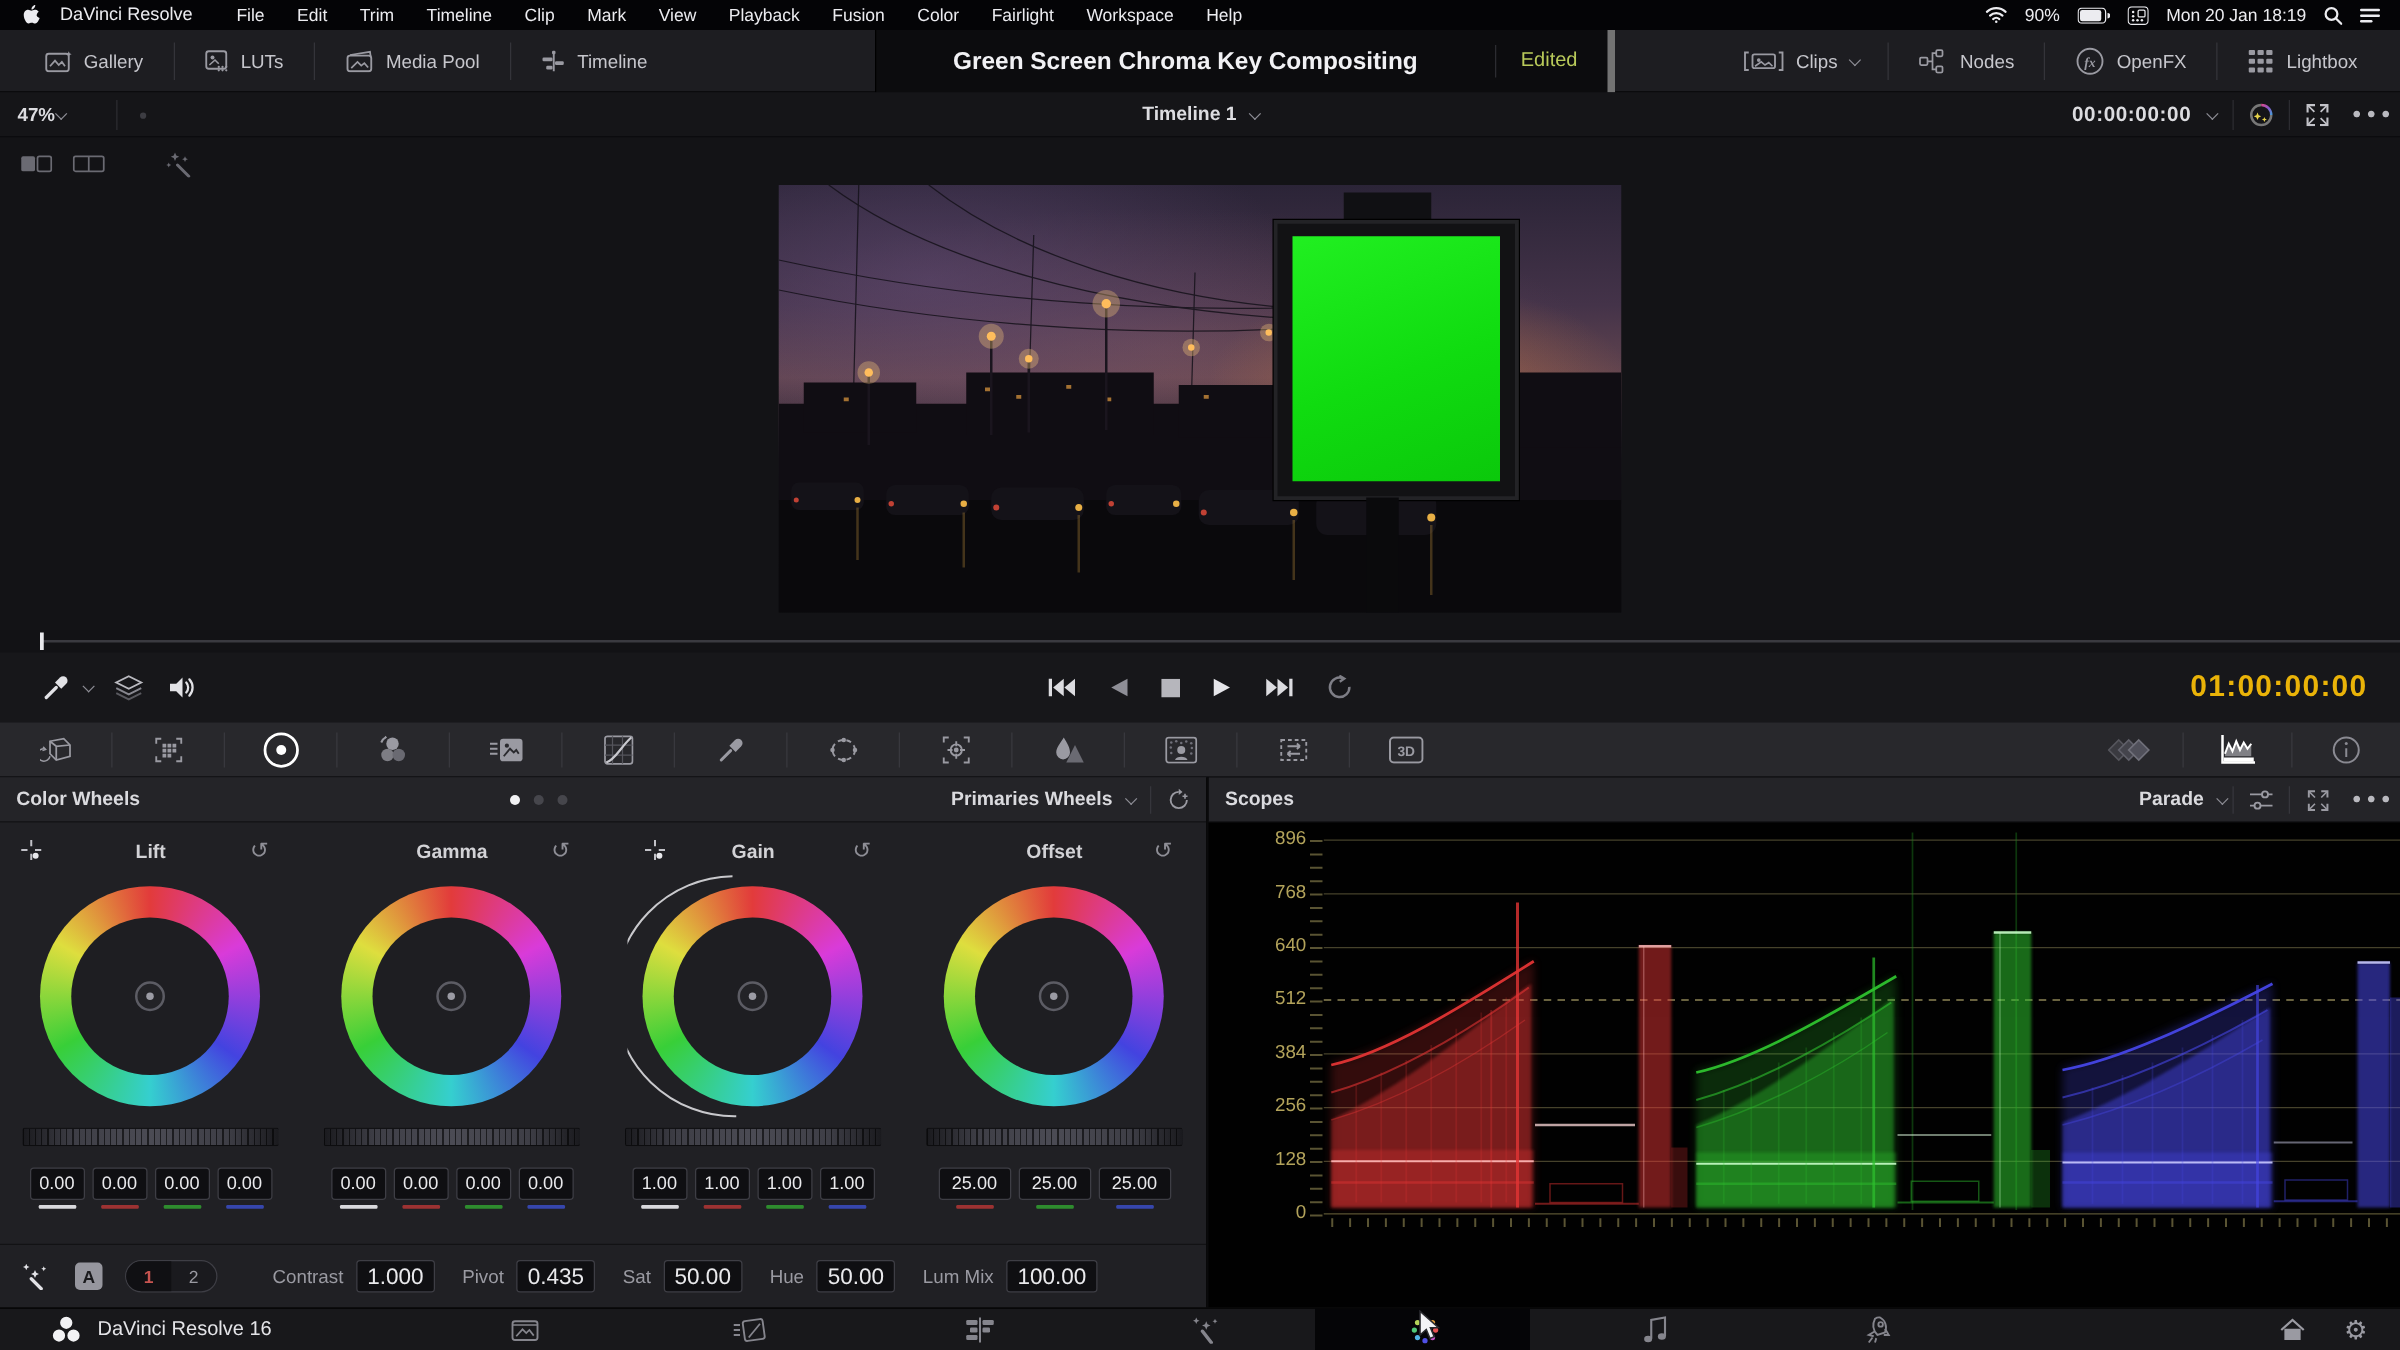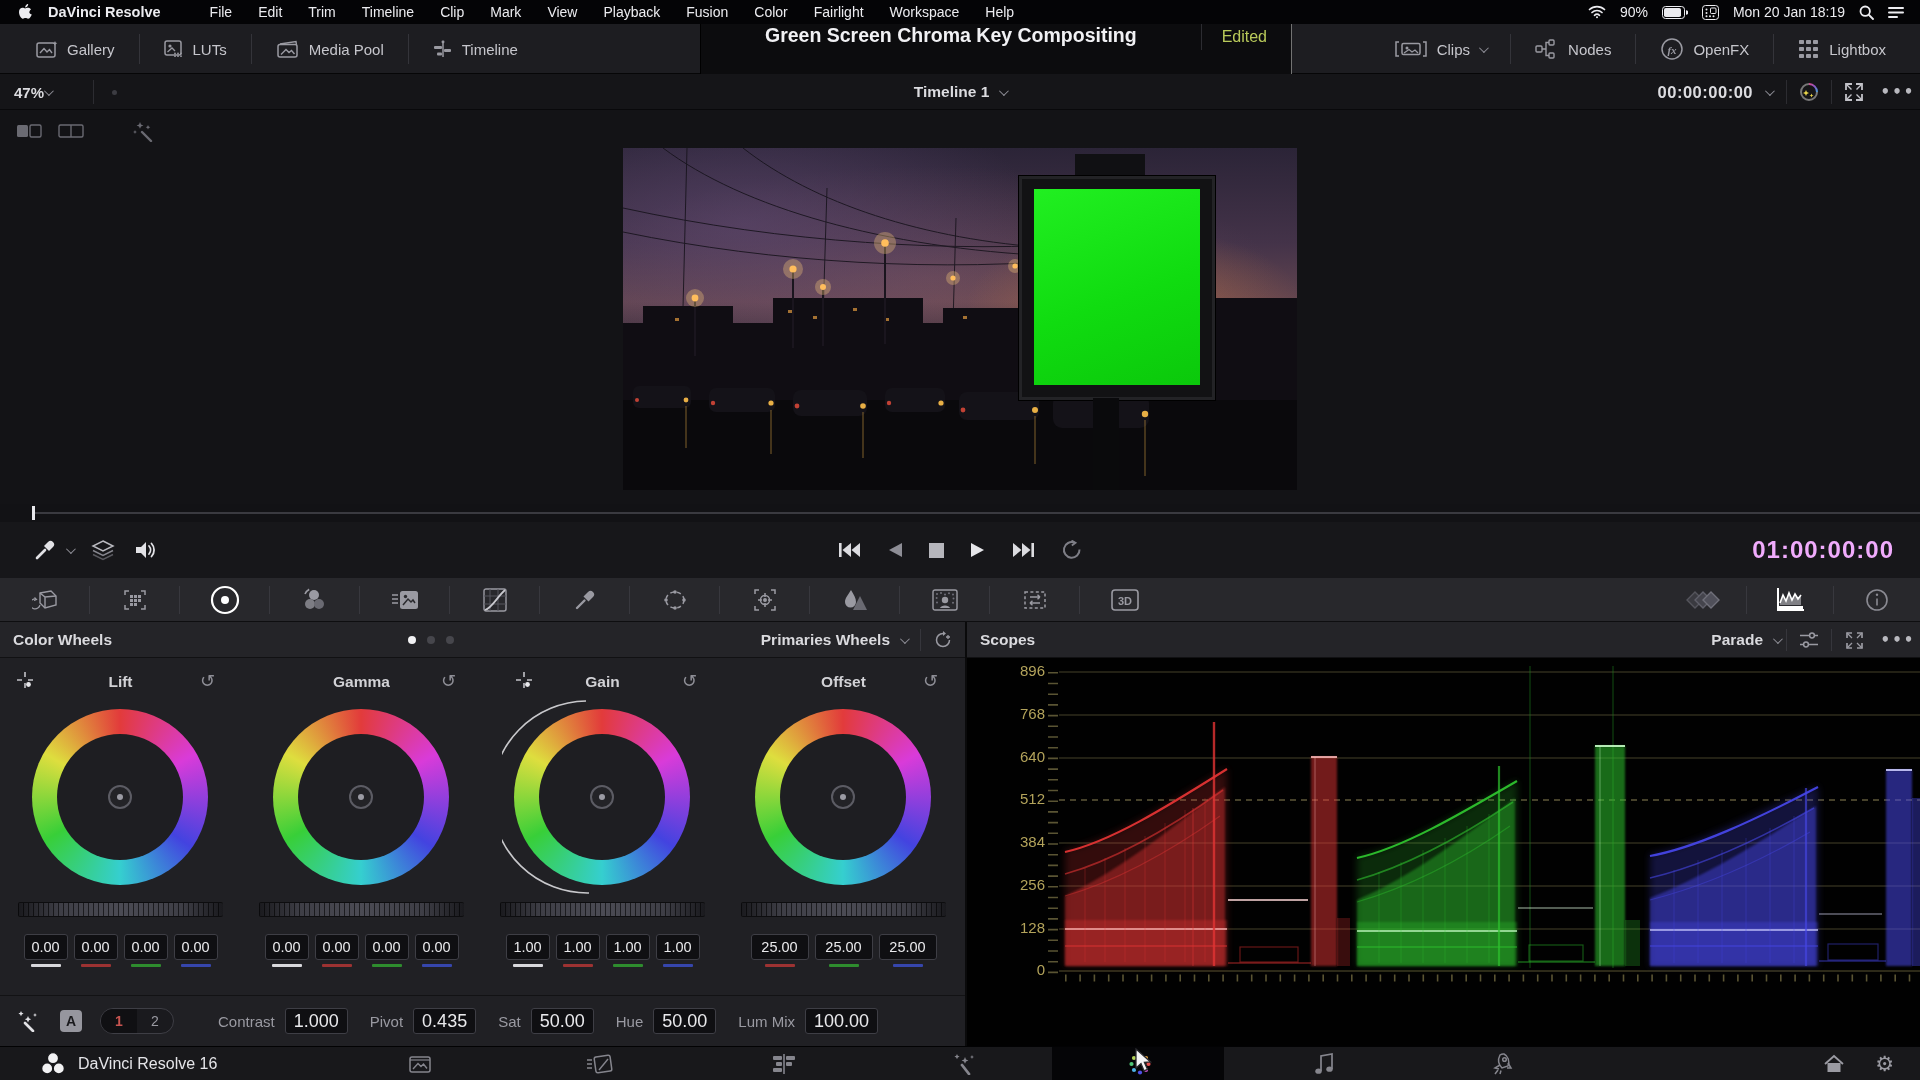--- a/index.html
+++ b/index.html
@@ -6,35 +6,35 @@
   html,body { width:1920px; height:1080px; overflow:hidden; background:#0d0d10;
               font-family:"Liberation Sans", sans-serif; }
   .screen { position:relative; width:1920px; height:1080px; background:#131316; }
   svg { display:block; }
   .icon { display:inline-flex; align-items:center; justify-content:center; }
 
   
   .menubar { position:absolute; left:0; top:0; width:1920px; height:24px; background:#040406;
              display:flex; align-items:center; color:#ececf0; font-size:14px; }
   .mb-apple { margin:0 16px 0 18px; }
-  .mb-app { font-weight:bold; margin-right:36px; font-size:14.5px; }
+  .mb-app { font-weight:normal; margin-right:22px; font-size:14.5px; }
   .mb-item { padding:0 13px; }
   .mb-right { margin-left:auto; display:flex; align-items:center; gap:14px; padding-right:16px; }
   .mb-clock { font-size:14px; }
 
   
   .toolbar { position:absolute; left:0; top:24px; width:1920px; height:50px; background:#1d1d21;
              border-bottom:1px solid #060607; color:#c6c6cc; font-size:15px; }
   .tb-left, .tb-right { position:absolute; top:0; height:50px; display:flex; align-items:center; }
   .tb-left { left:12px; }
   .tb-right { right:10px; }
   .tb-btn { display:flex; align-items:center; gap:9px; padding:0 24px; height:50px; }
   .tb-div { width:1px; height:30px; background:#34343a; }
   .tb-dark { position:absolute; left:700px; top:0; width:592px; height:50px; background:#0c0c0e;
-             border-left:1px solid #000; border-right:1px solid #737373; display:flex; align-items:flex-start; }
+             border-left:1px solid #000; border-right:6px solid #737373; display:flex; align-items:center; }
   .tb-title { flex:1; text-align:center; color:#f1f1f4; font-weight:bold; font-size:19.5px; }
   .tb-status { padding:0 24px 0 20px; font-size:16px; border-left:1px solid #2c2c31; height:26px;
                display:flex; align-items:center; }
 
   
   .viewer { position:absolute; left:0; top:74px; width:1920px; height:504px; background:#141417; }
   .v-header { position:absolute; left:0; top:0; width:1920px; height:36px; background:#151518;
               border-bottom:1px solid #09090b; color:#dcdce0; }
   .v-zoom { position:absolute; left:14px; top:0; height:36px; display:flex; align-items:center; gap:0;
             font-weight:bold; font-size:15px; }
@@ -67,21 +67,21 @@
   .bb-pole { position:absolute; left:470px; top:250px; width:26px; height:92px; background:#0a0a0c; }
 
   
   .v-scrub { position:absolute; left:0; top:430px; width:1920px; height:18px; background:#121215; }
   .v-scrub .line { position:absolute; left:33px; right:0; top:8px; height:2px; background:#3a3a40; }
   .v-scrub .playhead { position:absolute; left:32px; top:2px; width:3px; height:14px; background:#e8e8ec; }
   .v-transport { position:absolute; left:0; top:448px; width:1920px; height:56px; background:#17171a;
                  display:flex; align-items:center; }
   .t-left { display:flex; align-items:center; gap:18px; padding-left:34px; }
   .t-center { position:absolute; left:0; right:0; display:flex; justify-content:center; align-items:center; gap:26px; }
-  .t-right { margin-left:auto; padding-right:26px; color:#f0abfc; font-weight:bold; font-size:24px; letter-spacing:1px; }
+  .t-right { margin-left:auto; padding-right:26px; color:#eab308; font-weight:bold; font-size:24px; letter-spacing:1px; }
 
   
   .toolrow { position:absolute; left:0; top:578px; width:1920px; height:44px; background:#28282c;
              border-bottom:1px solid #0e0e10; display:flex; align-items:center; }
   .tool { width:89px; height:44px; display:flex; align-items:center; justify-content:center; }
   .tool-div { width:1px; height:28px; background:#38383e; }
   .tr-right { margin-left:auto; display:flex; align-items:center; }
   .tr-right .tool { width:86px; }
 
   

